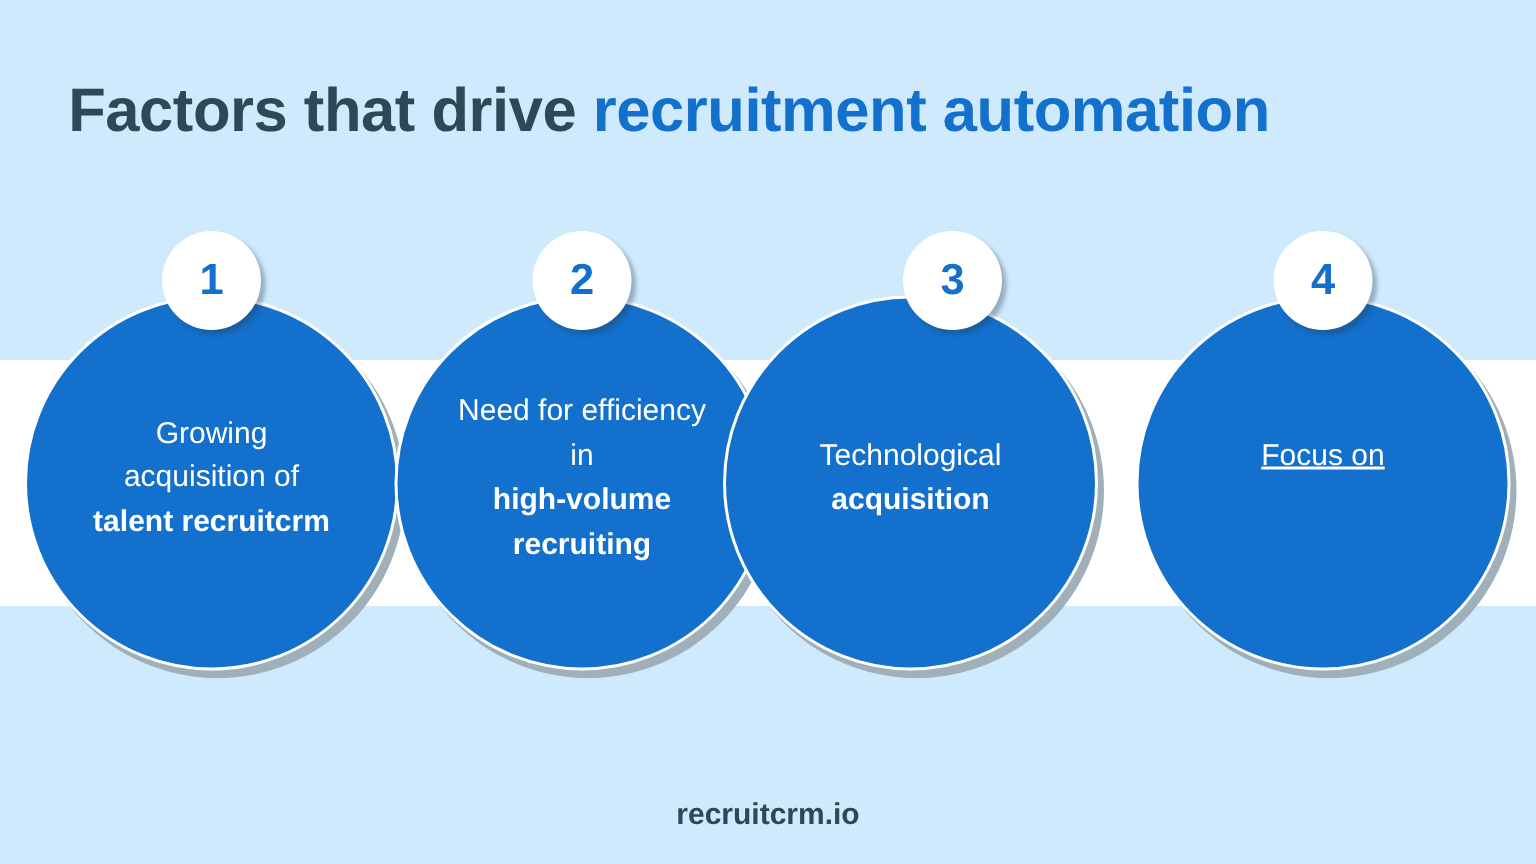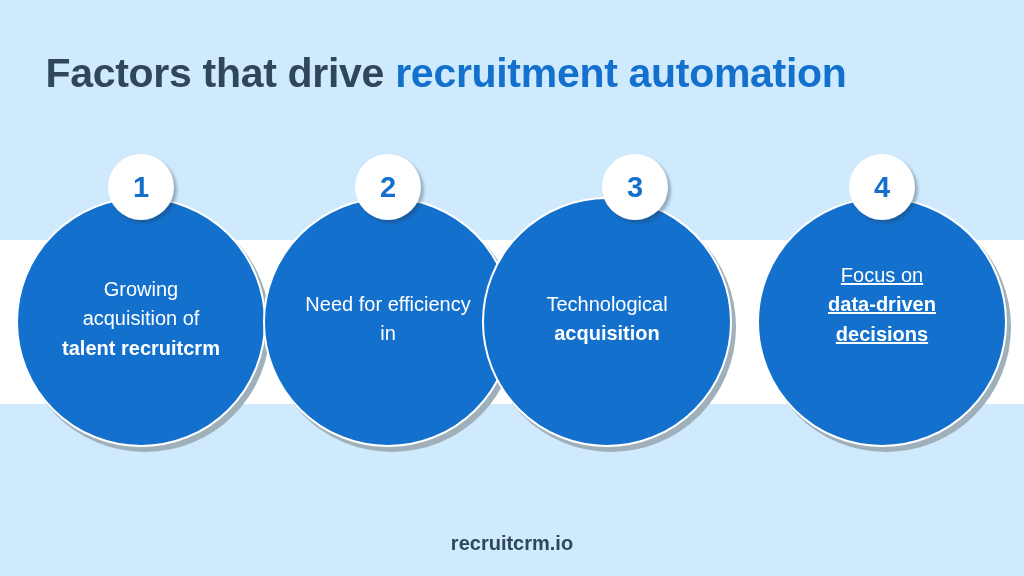--- a/index.html
+++ b/index.html
@@ -55,40 +55,40 @@
     <span class="bold">talent recruitcrm</span>
   </div>
 </div>
 <div class="badge" style="left:108px; top:154px; z-index:5;">
   <span>1</span>
 </div>
 
 <div class="circle" style="left:263px; top:197px; z-index:2;">
   <div class="text">
     <span>Need for efficiency in</span><br>
+    <span class="bold">high-volume recruiting</span>
   </div>
 </div>
 <div class="badge" style="left:355px; top:154px; z-index:5;">
   <span>2</span>
 </div>
 
 <div class="circle" style="left:482px; top:197px; z-index:3;">
   <div class="text">
     <span>Technological</span><br>
     <span class="bold">acquisition</span>
   </div>
 </div>
 <div class="badge" style="left:602px; top:154px; z-index:5;">
   <span>3</span>
 </div>
 
 <div class="circle" style="left:757px; top:197px; z-index:4;">
   <div class="text" style="margin-top:-34px;text-decoration:underline;">
     <span>Focus on</span><br>
-    <span class="bold">data-driven decisions</span>
   </div>
 </div>
 <div class="badge" style="left:849px; top:154px; z-index:5;">
   <span>4</span>
 </div>
 
 <div class="footer">
   <span>recruitcrm.io</span>
 </div>
 

